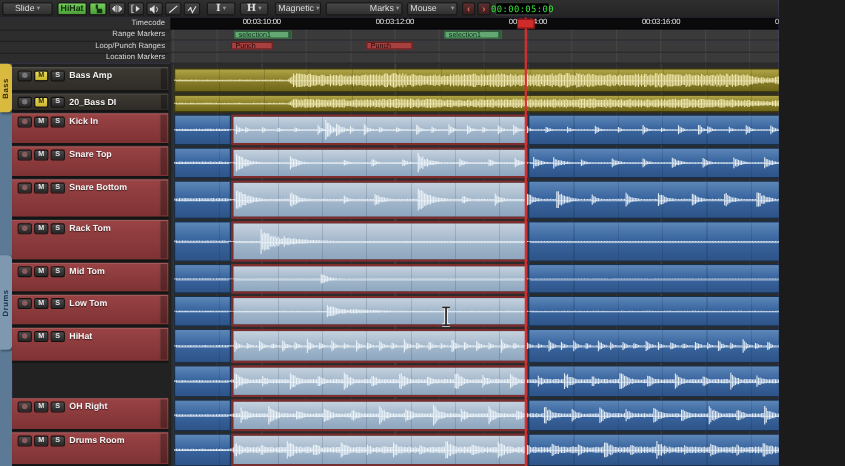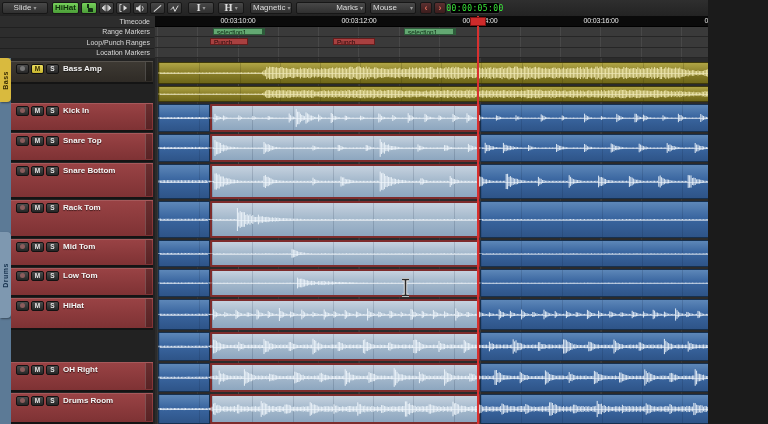--- a/index.html
+++ b/index.html
@@ -181,20 +181,27 @@
     </div>
 
   <div id="headers">
       <div class="thead bass" style="top: 3px; height: 23px;">
         <button class="hbtn" style="left: 5px;"><span class="recdot"></span></button>
         <button class="hbtn mute-on" style="left: 20px;">M</button>
         <button class="hbtn" style="left: 35px;">S</button>
         <span class="tname">Bass Amp</span>
         <div class="hmeter"></div>
       </div>
+      <div class="thead bass" style="top: 27px; height: 17px;">
+        <button class="hbtn" style="left: 5px;"><span class="recdot"></span></button>
+        <button class="hbtn mute-on" style="left: 20px;">M</button>
+        <button class="hbtn" style="left: 35px;">S</button>
+        <span class="tname">20_Bass DI</span>
+        <div class="hmeter"></div>
+      </div>
       <div class="thead drums" style="top: 45px; height: 29px;">
         <button class="hbtn" style="left: 5px;"><span class="recdot"></span></button>
         <button class="hbtn" style="left: 20px;">M</button>
         <button class="hbtn" style="left: 35px;">S</button>
         <span class="tname">Kick In</span>
         <div class="hmeter"></div>
       </div>
       <div class="thead drums" style="top: 75px; height: 29px; padding-left: 16px;">
         <button class="hbtn" style="left: 5px;"><span class="recdot"></span></button>
         <button class="hbtn" style="left: 20px;">M</button>

